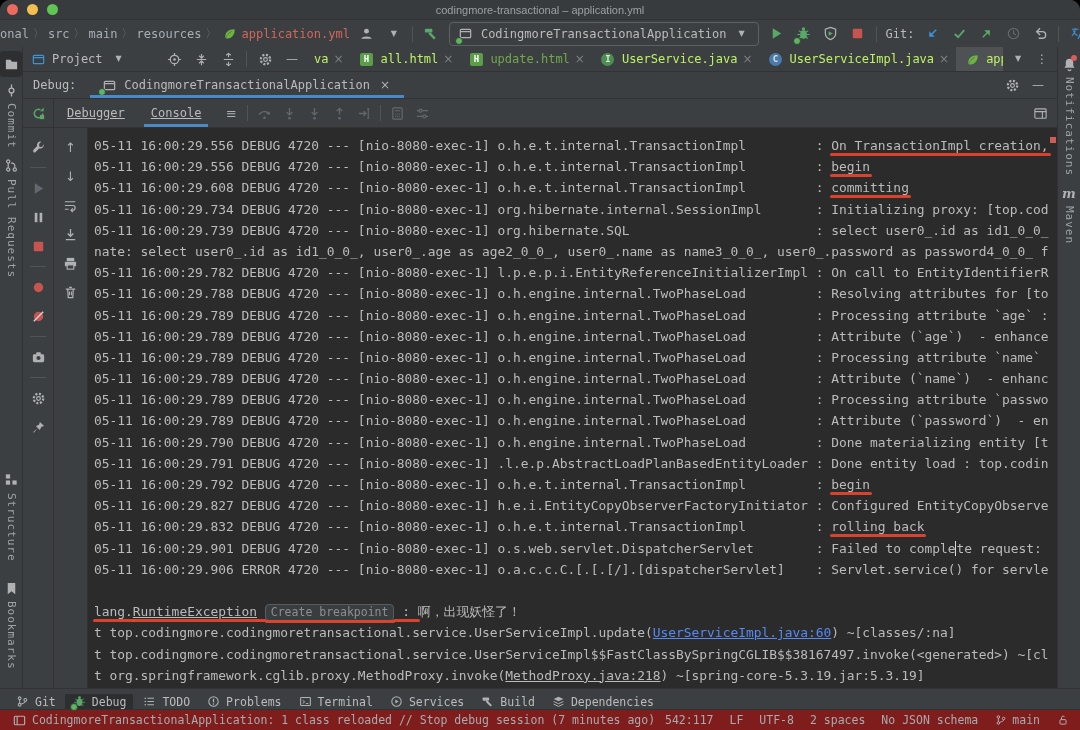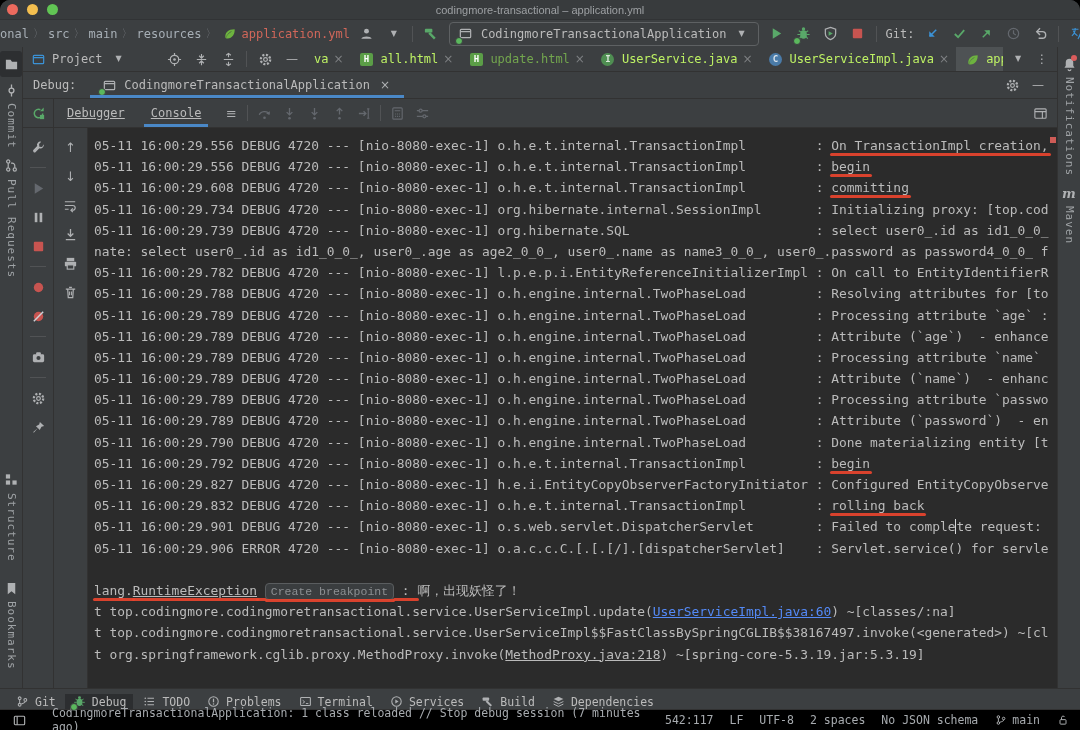--- a/index.html
+++ b/index.html
@@ -66,31 +66,31 @@
   .gcol-a{width:30px;border-right:1px solid #323232;}
   .gcol-b{width:33px;border-right:1px solid #323232;}
   .hsep{width:16px;height:1px;background:#515355;flex:none;}
   .console{flex:1;background:#2B2B2B;position:relative;overflow:hidden;padding:7px 0 0 6px;
            font-family:"DejaVu Sans Mono","Liberation Mono",monospace;font-size:12.9px;line-height:21.2px;color:#BBBBBB;}
   .cl{white-space:pre;height:21.2px;}
   .rl{position:relative;}
   .rl::after{content:"";position:absolute;left:-1px;right:-2px;bottom:-3px;height:3px;border-radius:2px;background:#E8442E;opacity:.92;}
   .lkb{color:#548AF7;text-decoration:underline;}
   .lkg{color:#BBBBBB;text-decoration:underline;}
-  .chip{display:inline-block;border:1px solid #5A5D5F;border-radius:4px;background:#3A3D3F;color:#8C8F92;padding:0 5px;font-size:11.5px;line-height:15px;vertical-align:baseline;font-family:Liberation Mono, monospace;}
+  .chip{display:inline-block;border:1px solid #5A5D5F;border-radius:4px;background:#3A3D3F;color:#8C8F92;padding:0 5px;font-size:11.5px;line-height:15px;vertical-align:baseline;}
   .caret{border-left:1px solid #D6D8DA;}
   .err-marker{position:absolute;right:1px;top:9px;width:6px;height:6px;background:#CE5B56;}
   
   .bottombar{height:20px;flex:none;background:#3C3F41;border-top:1px solid #323232;display:flex;align-items:flex-end;padding:0 8px;gap:2px;}
   .bitem{display:flex;align-items:center;gap:5px;padding:0 7px;font-size:11.5px;color:#BBBBBB;}
   .bitem.on{background:#2C2E30;}
   .bitem .ic{width:15px;height:15px;}
   .bitem .ic svg{width:13px;height:13px;}
   
-  .statusbar{height:20px;flex:none;background:#000000;border-top:1px solid #323232;display:flex;align-items:center;padding:0 10px;font-size:11.5px;color:#A7ABAF;gap:24px;}
+  .statusbar{height:20px;flex:none;background:#7f1d1d;border-top:1px solid #323232;display:flex;align-items:center;padding:0 10px;font-size:11.5px;color:#A7ABAF;gap:4px;}
   .sb-right{margin-left:auto;display:flex;align-items:center;gap:16px;}
   .sb-item{display:flex;align-items:center;gap:4px;white-space:nowrap;}
   .sb-right .ic{width:14px;height:14px;}
   .sb-right .ic svg{width:12px;height:12px;}
 </style>
 </head>
 <body>
 
 <div class="win">
 
@@ -579,20 +579,21 @@
               <div class="cl"><span>nate: select user0_.id as id1_0_0_, user0_.age as age2_0_0_, user0_.name as name3_0_0_, user0_.password as password4_0_0_ f</span></div>
               <div class="cl"><span>05-11 16:00:29.782 DEBUG 4720 --- [nio-8080-exec-1] l.p.e.p.i.EntityReferenceInitializerImpl : On call to EntityIdentifierR</span></div>
               <div class="cl"><span>05-11 16:00:29.788 DEBUG 4720 --- [nio-8080-exec-1] o.h.engine.internal.TwoPhaseLoad         : Resolving attributes for [to</span></div>
               <div class="cl"><span>05-11 16:00:29.789 DEBUG 4720 --- [nio-8080-exec-1] o.h.engine.internal.TwoPhaseLoad         : Processing attribute `age` :</span></div>
               <div class="cl"><span>05-11 16:00:29.789 DEBUG 4720 --- [nio-8080-exec-1] o.h.engine.internal.TwoPhaseLoad         : Attribute (`age`)  - enhance</span></div>
               <div class="cl"><span>05-11 16:00:29.789 DEBUG 4720 --- [nio-8080-exec-1] o.h.engine.internal.TwoPhaseLoad         : Processing attribute `name`</span></div>
               <div class="cl"><span>05-11 16:00:29.789 DEBUG 4720 --- [nio-8080-exec-1] o.h.engine.internal.TwoPhaseLoad         : Attribute (`name`)  - enhanc</span></div>
               <div class="cl"><span>05-11 16:00:29.789 DEBUG 4720 --- [nio-8080-exec-1] o.h.engine.internal.TwoPhaseLoad         : Processing attribute `passwo</span></div>
               <div class="cl"><span>05-11 16:00:29.789 DEBUG 4720 --- [nio-8080-exec-1] o.h.engine.internal.TwoPhaseLoad         : Attribute (`password`)  - en</span></div>
               <div class="cl"><span>05-11 16:00:29.790 DEBUG 4720 --- [nio-8080-exec-1] o.h.engine.internal.TwoPhaseLoad         : Done materializing entity [t</span></div>
+              <div class="cl"><span>05-11 16:00:29.791 DEBUG 4720 --- [nio-8080-exec-1] .l.e.p.AbstractLoadPlanBasedEntityLoader : Done entity load : top.codin</span></div>
               <div class="cl"><span>05-11 16:00:29.792 DEBUG 4720 --- [nio-8080-exec-1] o.h.e.t.internal.TransactionImpl         : </span><span class="rl">begin</span></div>
               <div class="cl"><span>05-11 16:00:29.827 DEBUG 4720 --- [nio-8080-exec-1] h.e.i.EntityCopyObserverFactoryInitiator : Configured EntityCopyObserve</span></div>
               <div class="cl"><span>05-11 16:00:29.832 DEBUG 4720 --- [nio-8080-exec-1] o.h.e.t.internal.TransactionImpl         : </span><span class="rl">rolling back</span></div>
               <div class="cl"><span>05-11 16:00:29.901 DEBUG 4720 --- [nio-8080-exec-1] o.s.web.servlet.DispatcherServlet        : Failed to comple</span><span class="caret">te request:</span></div>
               <div class="cl"><span>05-11 16:00:29.906 ERROR 4720 --- [nio-8080-exec-1] o.a.c.c.C.[.[.[/].[dispatcherServlet]    : Servlet.service() for servle</span></div>
               <div class="cl"><span> </span></div>
               <div class="cl"><span class="rl">lang.</span><span class="rl lkg">RuntimeException</span><span class="rl"> </span><span class="rl chip">Create breakpoint</span><span class="rl"> : </span><span>啊，出现妖怪了！</span></div>
               <div class="cl"><span>t top.codingmore.codingmoretransactional.service.UserServiceImpl.update(</span><span class="lkb">UserServiceImpl.java:60</span><span>) ~[classes/:na]</span></div>
               <div class="cl"><span>t top.codingmore.codingmoretransactional.service.UserServiceImpl$$FastClassBySpringCGLIB$$38167497.invoke(&lt;generated&gt;) ~[cl</span></div>
               <div class="cl"><span>t org.springframework.cglib.proxy.MethodProxy.invoke(</span><span class="lkg">MethodProxy.java:218</span><span>) ~[spring-core-5.3.19.jar:5.3.19]</span></div>

